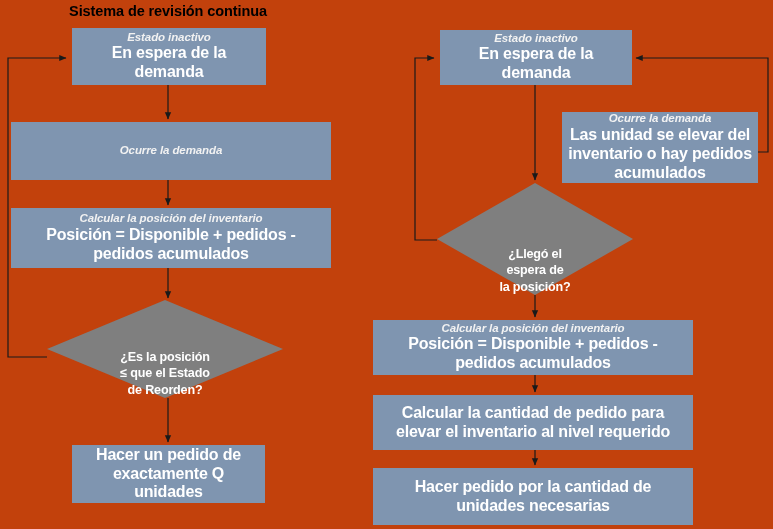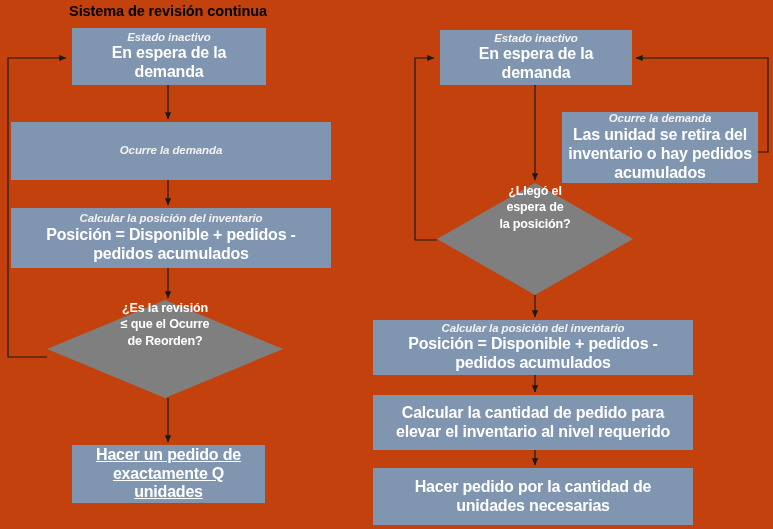--- a/index.html
+++ b/index.html
@@ -59,21 +59,21 @@
     left: 0;
     top: 0;
   }
   .diamond .dtext {
     position: absolute;
     left: 0;
     top: 0;
     width: 100%;
     height: 100%;
     display: flex;
-    align-items: flex-start;
+    align-items: flex-end;
     justify-content: center;
     text-align: center;
     color: #ffffff;
     font-weight: bold;
     font-size: 12.6px;
     line-height: 1.3;
     letter-spacing: -0.2px;
     pointer-events: none;
   }
   .misspell {
@@ -143,40 +143,40 @@
     <div class="sub">Calcular la posición del inventario</div>
     <div class="main">Posición = Disponible + pedidos - pedidos acumulados</div>
   </div>
 
   <div class="diamond" style="left:47px; top:300px; width:236px; height:98px;">
     <svg width="236" height="98" viewBox="0 0 236 98">
       <polygon points="118,0 236,49 118,98 0,49" fill="#7F7F7F"></polygon>
     </svg>
     <div class="dtext">
       <div>
-        <div>¿Es la revisión</div>
-        <div>≤ que el Ocurre</div>
+        <div>¿Es la posición</div>
+        <div>≤ que el Estado</div>
         <div><span>de </span><span class="misspell">Reorden</span><span>?</span></div>
       </div>
     </div>
   </div>
 
-  <div class="pbox" style="left:72px; top:445px; width:193px; height:58px;text-decoration:underline;">
+  <div class="pbox" style="left:72px; top:445px; width:193px; height:58px;">
     <div class="main">Hacer un pedido de exactamente Q unidades</div>
   </div>
 
 
   <div class="pbox" style="left:440px; top:30px; width:192px; height:55px;">
     <div class="sub">Estado inactivo</div>
     <div class="main">En espera de la demanda</div>
   </div>
 
   <div class="pbox" style="left:562px; top:112px; width:196px; height:71px;">
     <div class="sub">Ocurre la demanda</div>
-    <div class="main">Las unidad se retira del inventario o hay pedidos acumulados</div>
+    <div class="main">Las unidad se elevar del inventario o hay pedidos acumulados</div>
   </div>
 
   <div class="diamond" style="left:437px; top:183px; width:196px; height:112px;">
     <svg width="196" height="112" viewBox="0 0 196 112">
       <polygon points="98,0 196,56 98,112 0,56" fill="#7F7F7F"></polygon>
     </svg>
     <div class="dtext">
       <div>
         <div>¿Llegó el</div>
         <div>espera de</div>

